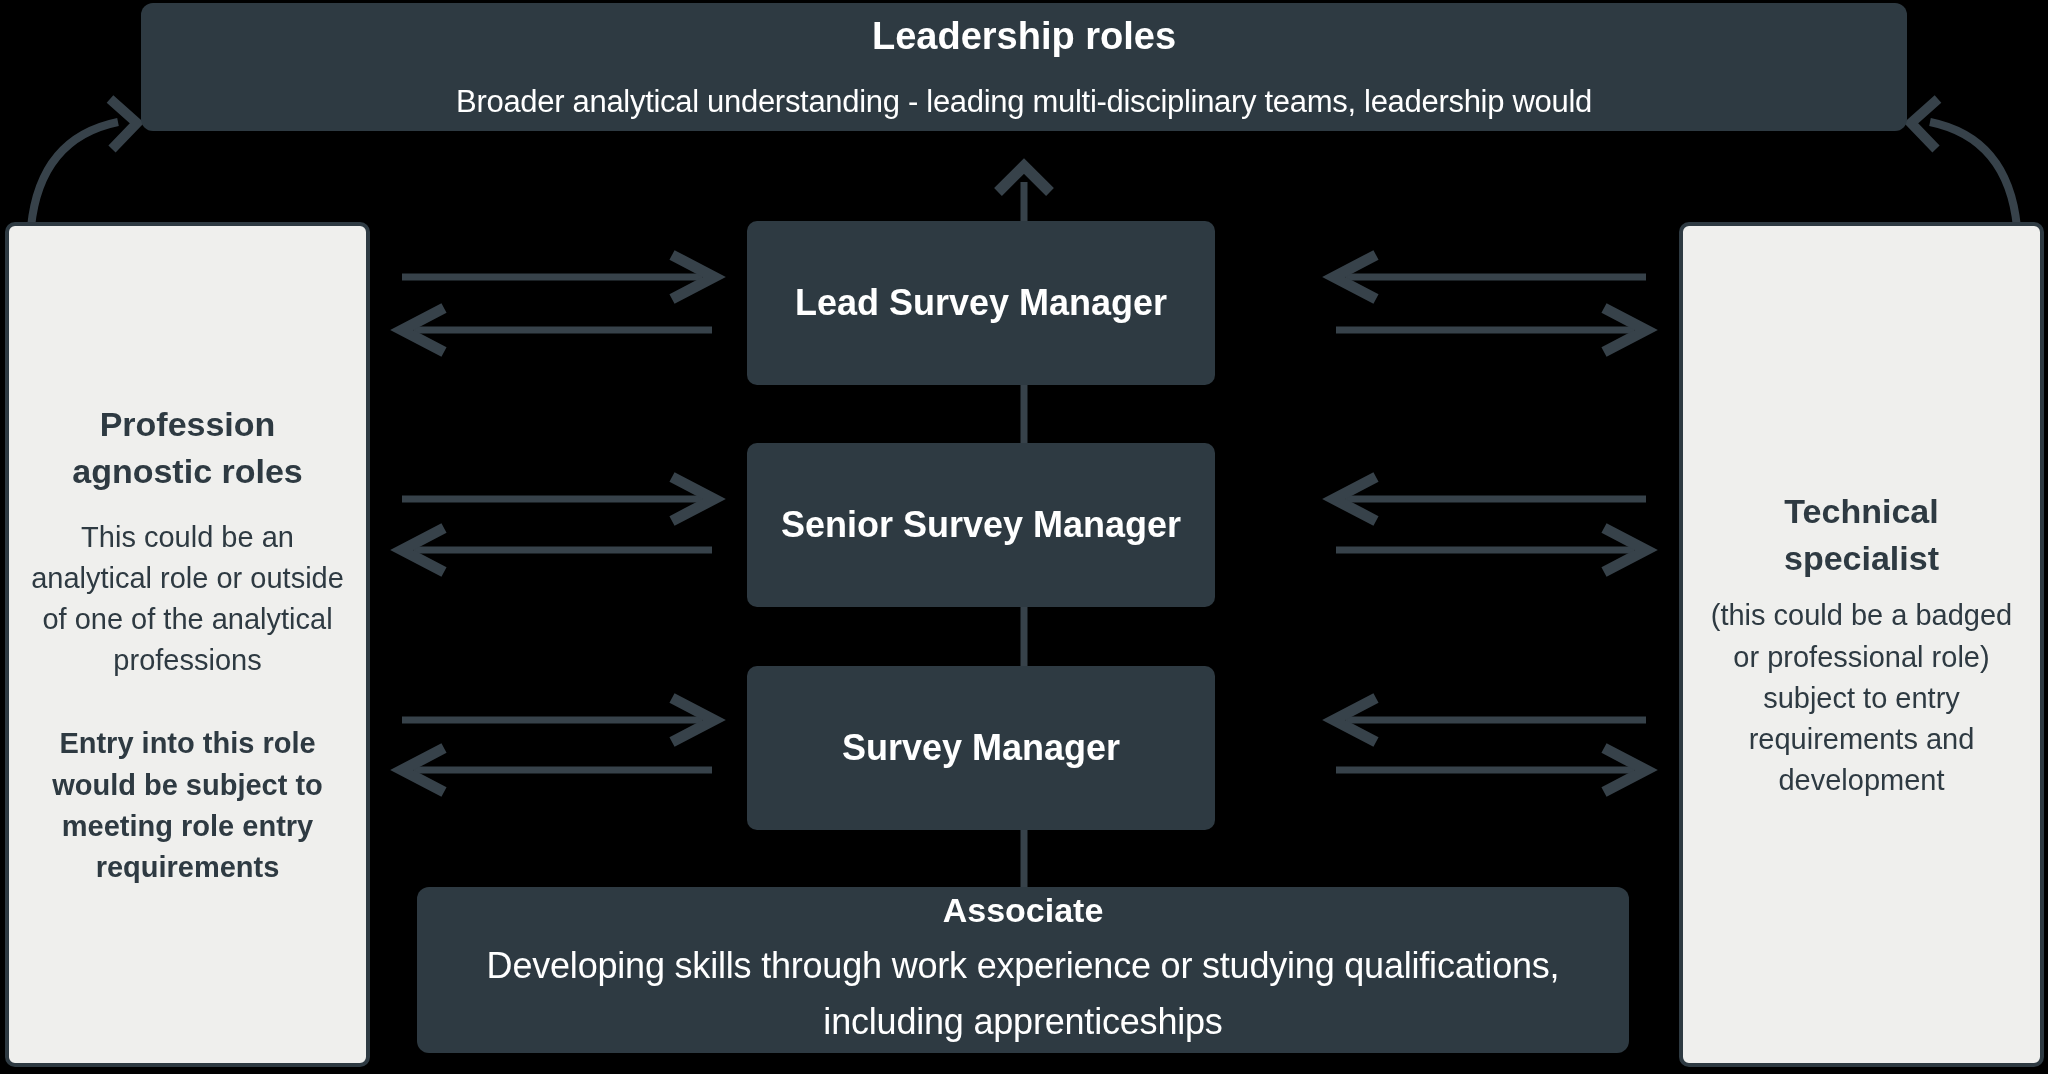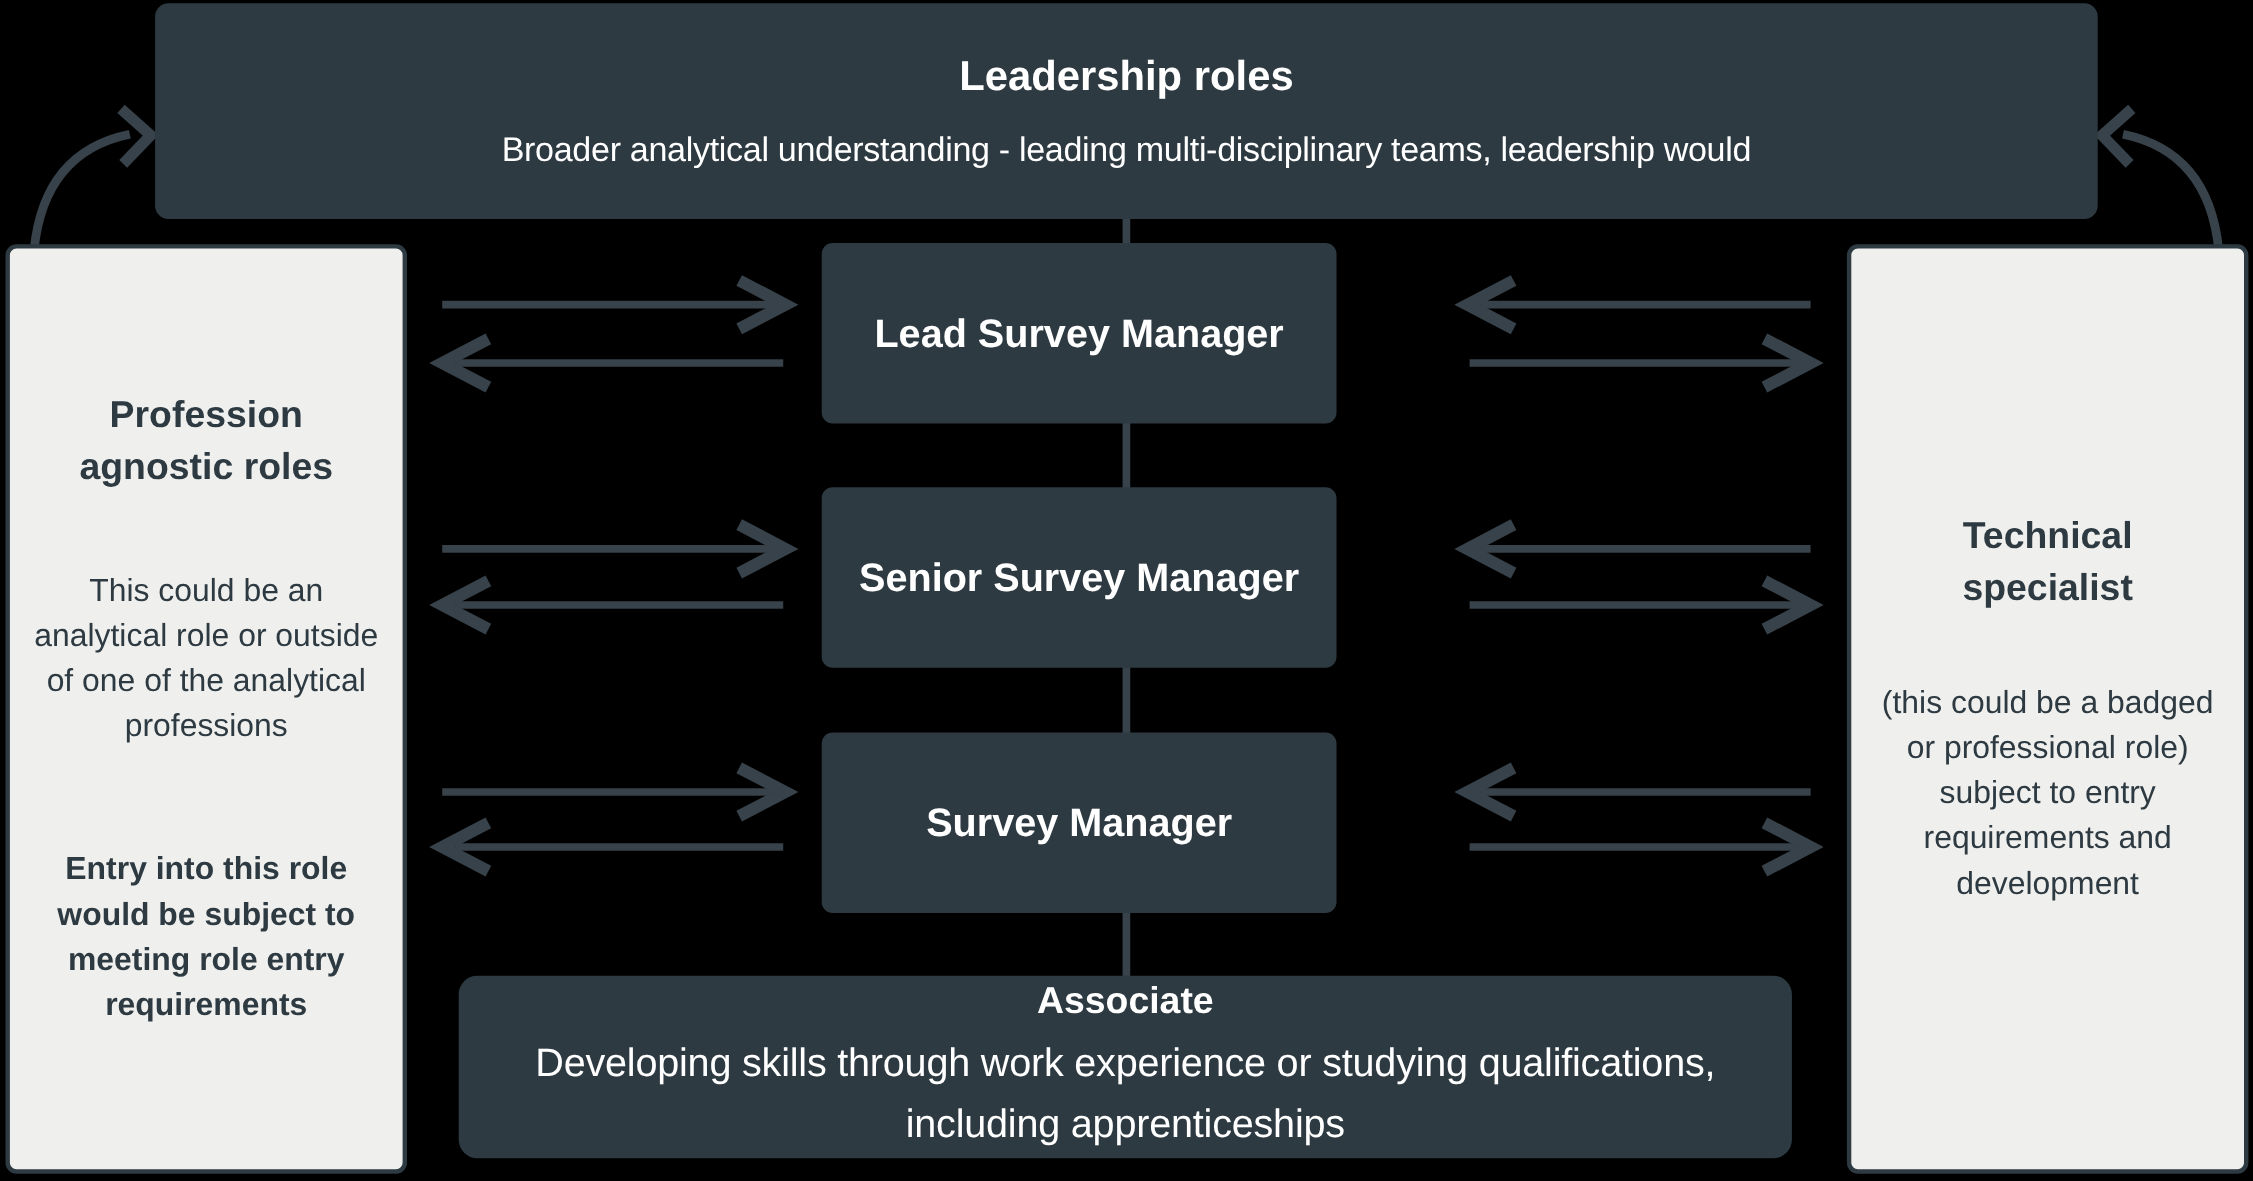--- a/index.html
+++ b/index.html
@@ -16,35 +16,35 @@
     position:relative;width:2048px;height:1074px;background:var(--bg);
     font-family:"Liberation Sans",sans-serif;overflow:hidden;
   }
   .arrows{position:absolute;left:0;top:0;z-index:0;}
   .box{position:absolute;box-sizing:border-box;z-index:1;display:flex;flex-direction:column;
        align-items:center;justify-content:center;text-align:center;}
   .box--dark{background:var(--panel-dark);color:var(--text-on-dark);border-radius:12px;}
   .box--light{background:var(--panel-light);color:var(--text-on-light);
        border:4px solid var(--panel-dark);border-radius:10px;}
   
-  .leadership{left:141px;top:3px;width:1766px;height:196px;}
+  .leadership{left:141px;top:3px;width:1766px;height:128px;}
   .leadership .title{font-size:38px;font-weight:700;margin:0 0 26px 0;}
   .leadership .subtitle{font-size:31px;font-weight:400;letter-spacing:-0.3px;margin:0;}
   
   .ladder{left:747px;width:468px;border-radius:10px;}
   .ladder .title{font-size:36px;font-weight:700;margin:0;}
   .ladder--1{top:221px;height:164px;}
   .ladder--2{top:443px;height:164px;}
   .ladder--3{top:666px;height:164px;}
   
-  .associate{left:417px;top:887px;width:1212px;height:166px;padding:0 30px;border-radius:17px;}
+  .associate{left:417px;top:887px;width:1212px;height:166px;padding:0 30px;}
   .associate .title{font-size:34px;font-weight:700;margin:0 0 8px 0;}
   .associate .subtitle{font-size:36px;font-weight:400;line-height:1.55;letter-spacing:-0.2px;margin:0;max-width:1152px;text-align:center;}
   
-  .side{top:222px;width:365px;height:845px;padding:0 12px;gap:47px;}
+  .side{top:222px;width:365px;height:845px;padding:0 12px;}
   .side--left{left:5px;}
   .side--right{left:1679px;padding:0 15px;}
   .side .title{font-size:34px;font-weight:700;line-height:1.38;margin:0 auto 22px auto;max-width:250px;}
   .side--right .title{max-width:310px;margin-bottom:14px;}
   .side p{font-size:29px;line-height:1.42;margin:0;}
   .side--left p + p{margin-top:42px;font-weight:bold;}
 </style>
 </head>
 <body>
 

